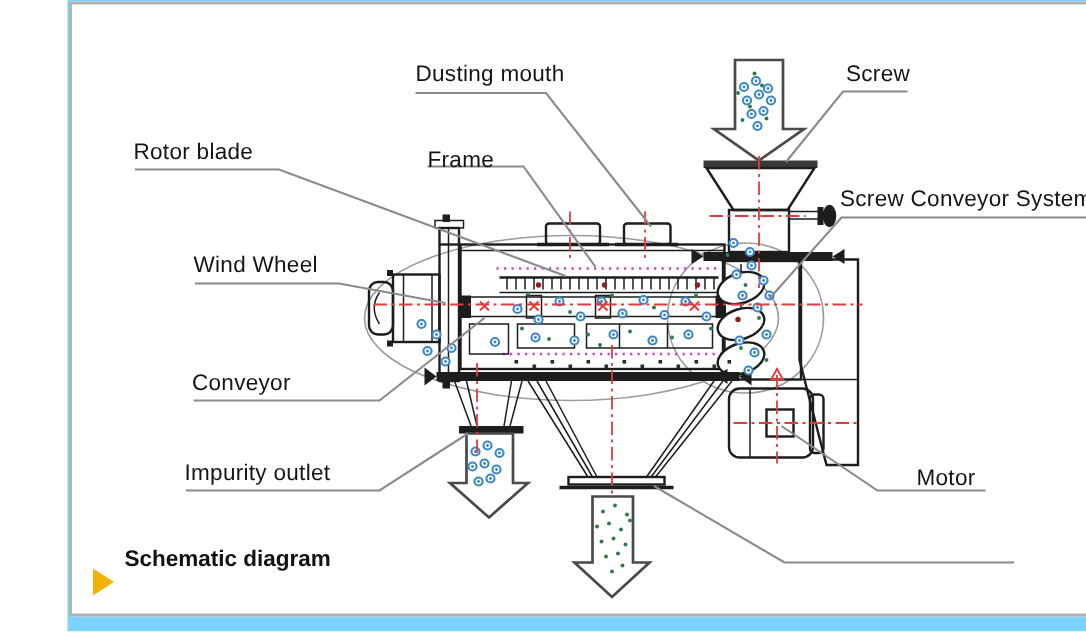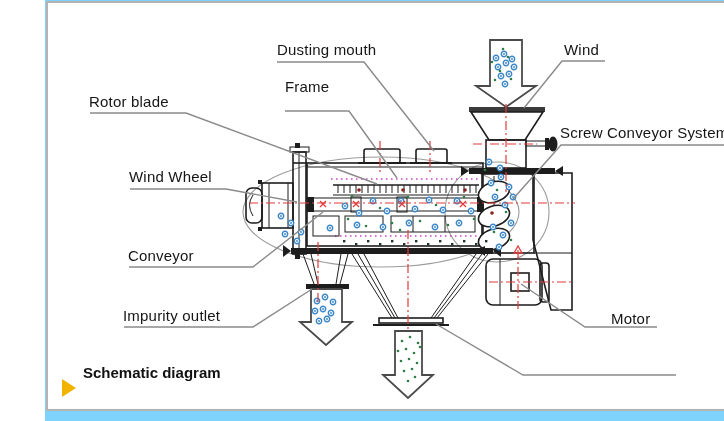--- a/index.html
+++ b/index.html
@@ -305,22 +305,22 @@
       <path d="M232,62 H319 L389,151" class="ldr"></path>
       <path d="M240,111 H304 L352,178" class="ldr"></path>
       <path d="M560,61 H517 L479,108" class="ldr"></path>
       <path d="M704,145 H516 L468,199" class="ldr"></path>
       <path d="M612,327 H540 L476,284" class="ldr"></path>
       <path d="M631,375 H478 L391,324" class="ldr"></path>
     </g>
   </svg>
 
   <div class="lbl" style="left:232px;top:41px">Dusting mouth</div>
-  <div class="lbl" style="left:240px;top:78px">Frame</div>
-  <div class="lbl" style="left:519px;top:41px">Wind</div>
+  <div class="lbl" style="left:240px;top:98px">Frame</div>
+  <div class="lbl" style="left:519px;top:41px">Screw</div>
   <div class="lbl" style="left:515px;top:124px">Screw Conveyor System</div>
   <div class="lbl" style="left:44px;top:93px">Rotor blade</div>
   <div class="lbl" style="left:84px;top:168px">Wind Wheel</div>
   <div class="lbl" style="left:83px;top:247px">Conveyor</div>
   <div class="lbl" style="left:78px;top:307px">Impurity outlet</div>
   <div class="lbl" style="left:566px;top:310px">Motor</div>
 
   <div class="tri"></div>
   <div class="caption">Schematic diagram</div>
 </div>

